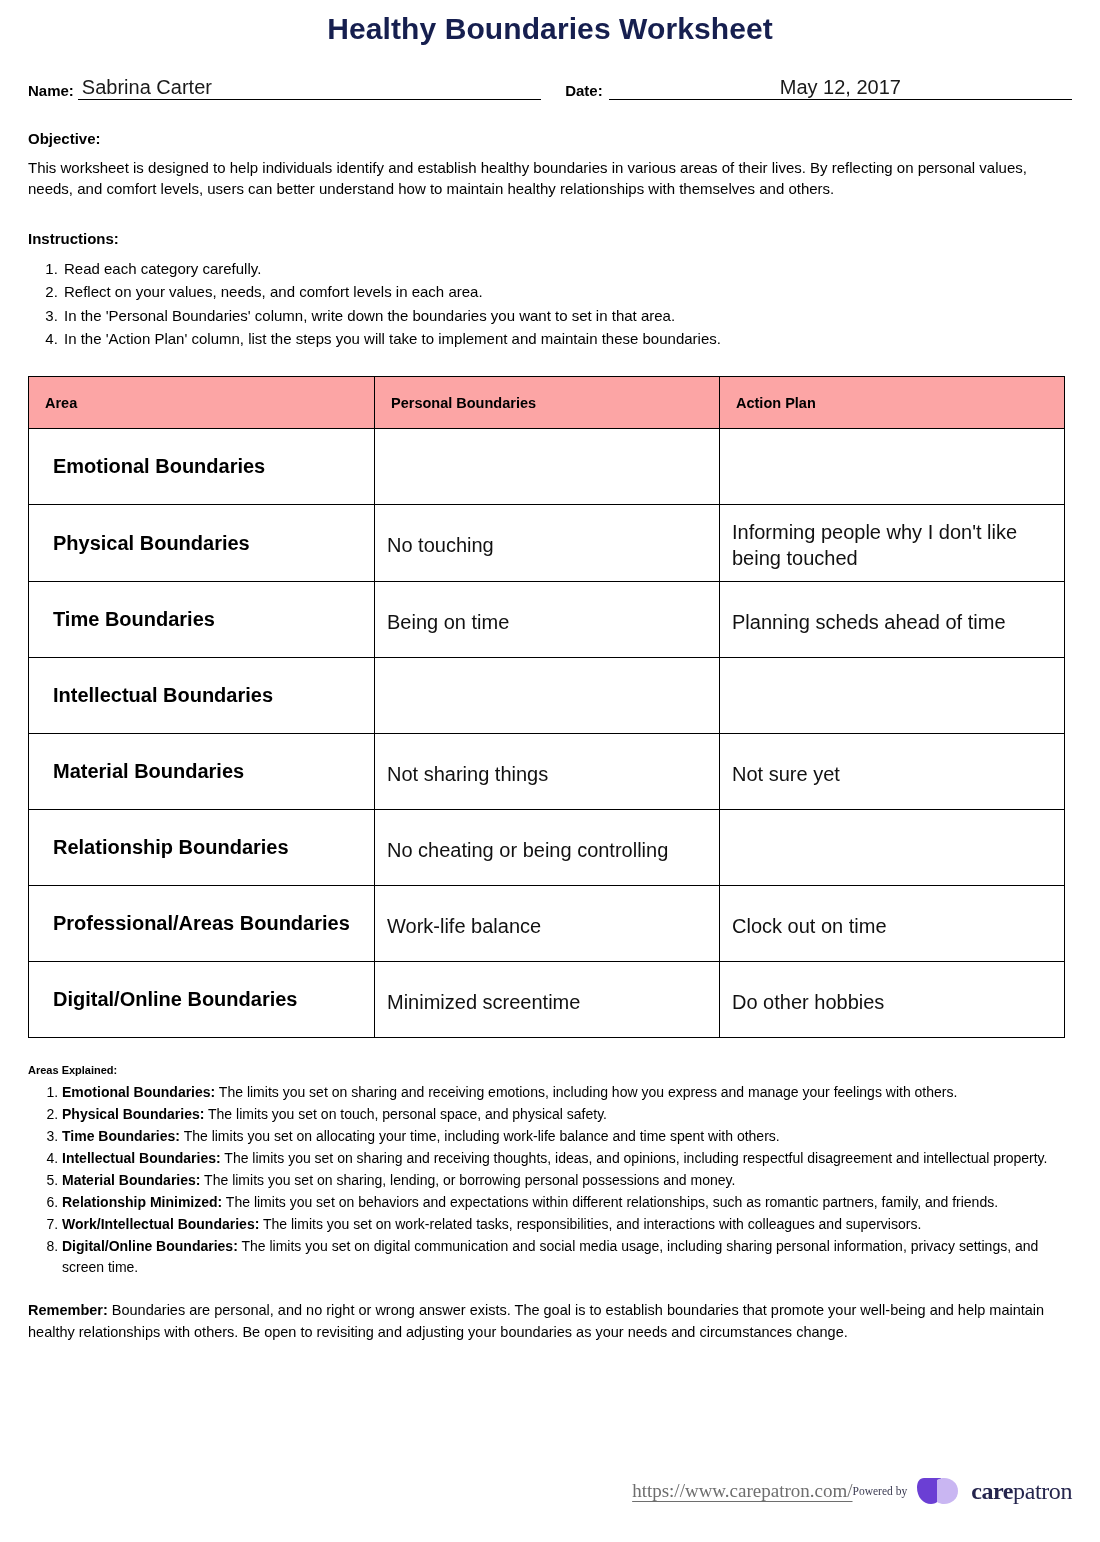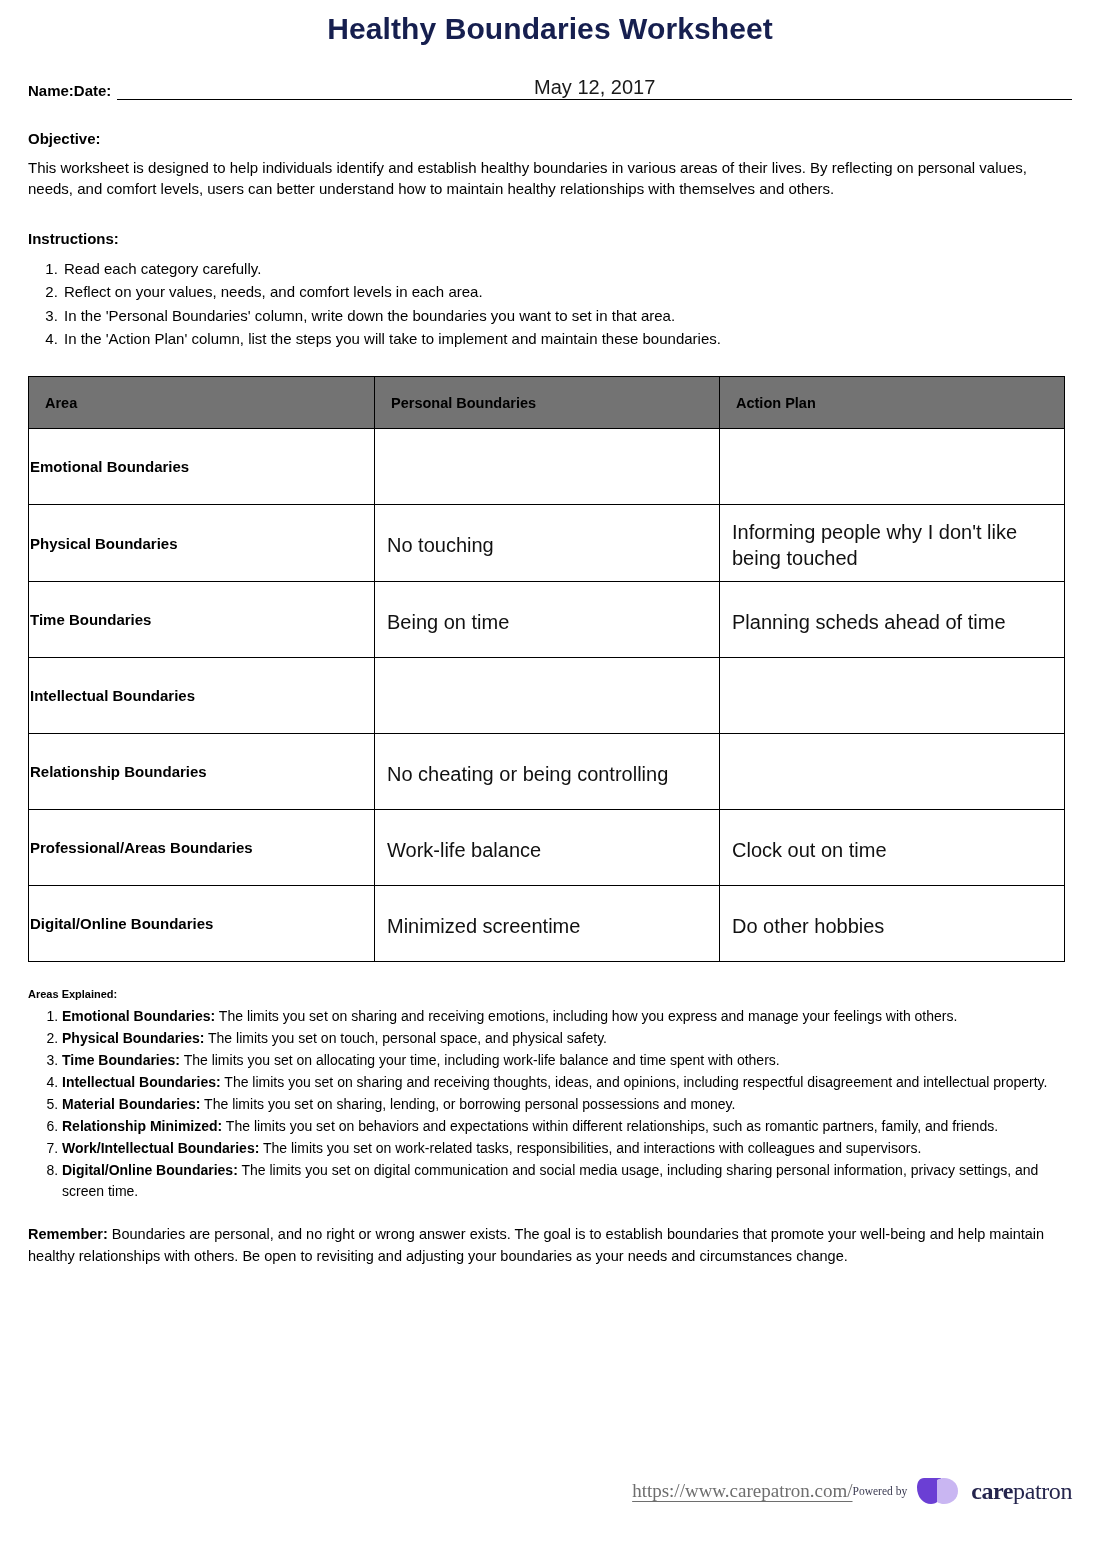--- a/index.html
+++ b/index.html
@@ -94,35 +94,35 @@
     margin-top: 26px;
     table-layout: fixed;
     border: 1.6px solid #000;
   }
   table.bounds th, table.bounds td {
     border: 1.3px solid #000;
     vertical-align: middle;
     text-align: left;
   }
   table.bounds thead th {
-    background: #737373;
+    background: #fca5a5;
     font-size: 14.5px;
     font-weight: bold;
     padding: 16px 16px;
     height: 52px;
     vertical-align: middle;
   }
   col.c1 { width: 346px; }
   col.c2 { width: 345px; }
   col.c3 { width: 345px; }
 
   td.area-cell {
-    font-size: 15px;
-    font-weight: bold;
-    padding: 10px 1px;
+    font-size: 20px;
+    font-weight: bold;
+    padding: 10px 24px;
     height: 76px;
   }
   td.answer-cell {
     font-size: 20px;
     font-weight: normal;
     padding: 10px 12px;
     height: 76px;
     vertical-align: top;
     line-height: 1.3;
     color: #111;
@@ -195,20 +195,23 @@
 </style>
 </head>
 <body>
 
 <div class="page">
 
   <h1 class="title">Healthy Boundaries Worksheet</h1>
 
   <div class="id-row">
     <span class="id-label">Name:</span>
+    <span class="id-field name-field">
+      <span class="id-value">Sabrina Carter</span>
+    </span>
     <span class="id-label">Date:</span>
     <span class="id-field date-field">
       <span class="id-value">May 12, 2017</span>
     </span>
   </div>
 
   <div class="section-heading">Objective:</div>
   <p class="body-text">This worksheet is designed to help individuals identify and establish healthy boundaries in various areas of their lives. By reflecting on personal values, needs, and comfort levels, users can better understand how to maintain healthy relationships with themselves and others.</p>
 
   <div class="section-heading">Instructions:</div>
@@ -260,20 +263,29 @@
             <span class="ans">Planning scheds ahead of time</span>
           </td>
       </tr>
       <tr>
         <td class="area-cell">Intellectual Boundaries</td>
         <td class="answer-cell">
             <span class="ans"></span>
           </td>
         <td class="answer-cell">
             <span class="ans"></span>
+          </td>
+      </tr>
+      <tr>
+        <td class="area-cell">Material Boundaries</td>
+        <td class="answer-cell">
+            <span class="ans">Not sharing things</span>
+          </td>
+        <td class="answer-cell">
+            <span class="ans">Not sure yet</span>
           </td>
       </tr>
       <tr>
         <td class="area-cell">Relationship Boundaries</td>
         <td class="answer-cell">
             <span class="ans">No cheating or being controlling</span>
           </td>
         <td class="answer-cell">
             <span class="ans"></span>
           </td>

